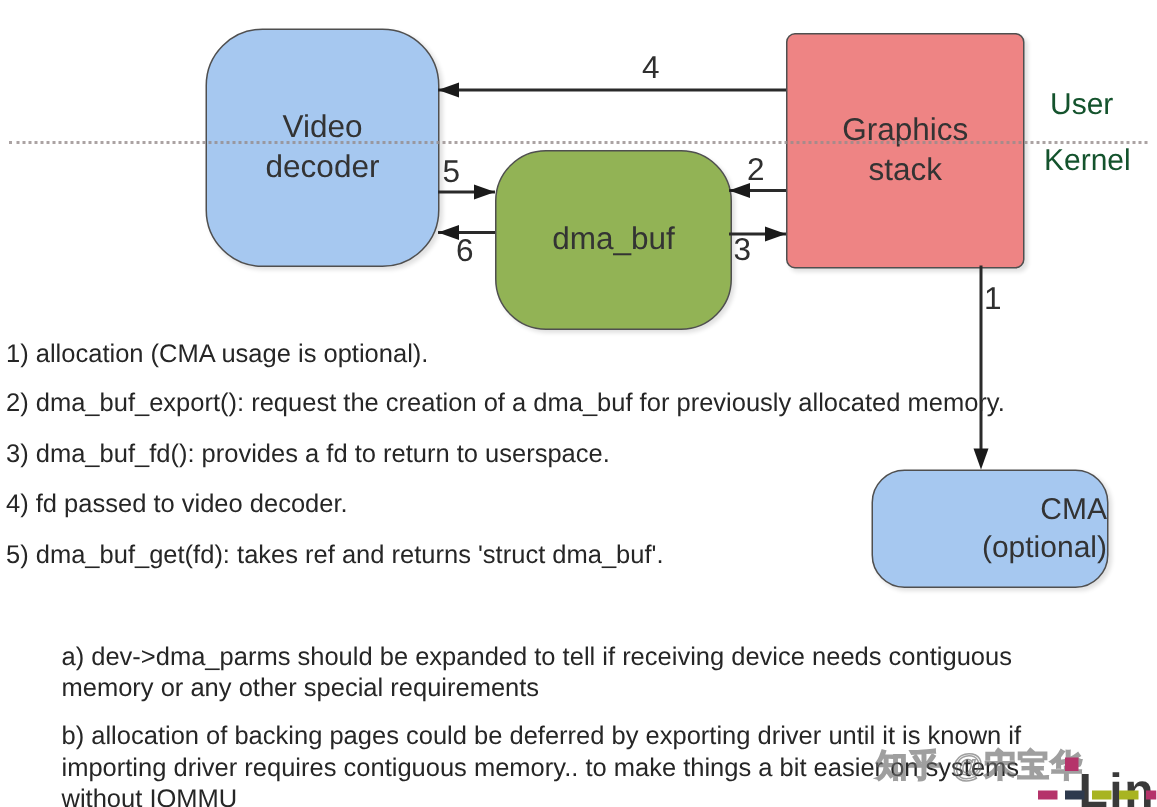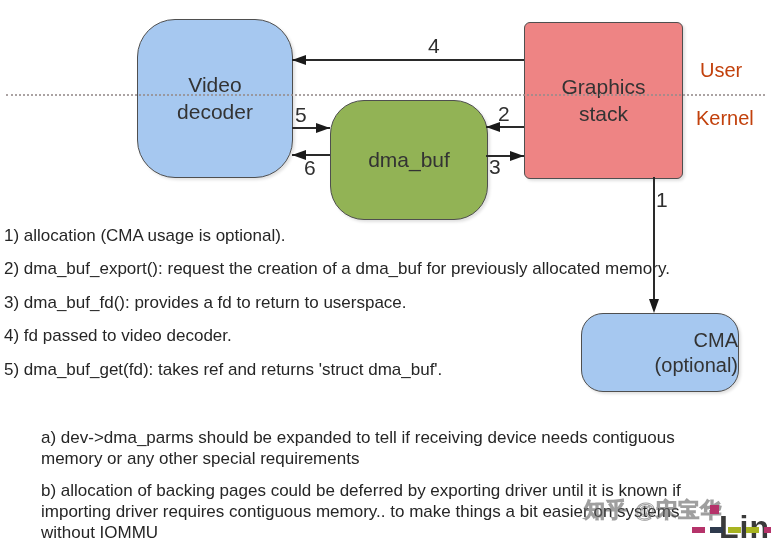--- a/index.html
+++ b/index.html
@@ -8,23 +8,23 @@
   .box{position:absolute;border:1.5px solid #4f4f4f;display:flex;flex-direction:column;
        align-items:center;justify-content:center;text-align:center;
        font-size:21px;color:#333;line-height:1.25;box-shadow:2px 2px 3px rgba(0,0,0,0.12);}
   .box .bl{white-space:nowrap;}
   #video-decoder{left:137px;top:19px;width:154px;height:157px;border-radius:38px;}
   #graphics-stack{left:524px;top:22px;width:157px;height:155px;border-radius:6px;}
   #dma-buf{left:330px;top:100px;width:156px;height:118px;border-radius:34px;}
   #cma{left:581px;top:313px;width:156px;height:77px;border-radius:22px;font-size:20px;}
   .divider{position:absolute;left:6px;top:94px;width:759px;height:0;
            border-top:2px dotted rgba(150,140,140,0.8);z-index:6;}
-  .region-label{position:absolute;font-size:20px;color:#c2410c;z-index:7;}
+  .region-label{position:absolute;font-size:20px;color:#14532d;z-index:7;}
   #user-label{left:700px;top:59px;}
-  #kernel-label{left:696px;top:107px;}
+  #kernel-label{left:696px;top:96px;}
   .aline{position:absolute;background:#2a2a2a;z-index:8;}
   .ah{position:absolute;width:0;height:0;z-index:9;}
   .ah-left{border-top:5px solid transparent;border-bottom:5px solid transparent;border-right:14px solid #1a1a1a;}
   .ah-right{border-top:5px solid transparent;border-bottom:5px solid transparent;border-left:14px solid #1a1a1a;}
   .ah-down{border-left:5px solid transparent;border-right:5px solid transparent;border-top:14px solid #1a1a1a;}
   .anum{position:absolute;font-size:21px;color:#2f2f2f;z-index:9;}
   .note{position:absolute;font-size:17px;color:#262626;white-space:nowrap;z-index:2;}
   #wm-zhihu{position:absolute;left:584px;top:496px;font-size:21px;font-weight:600;letter-spacing:1px;
             color:rgba(255,255,255,0.05);-webkit-text-stroke:1px rgba(100,100,100,0.62);z-index:10;}
   #logo-text{position:absolute;left:719px;top:490px;font-size:32px;font-weight:bold;

